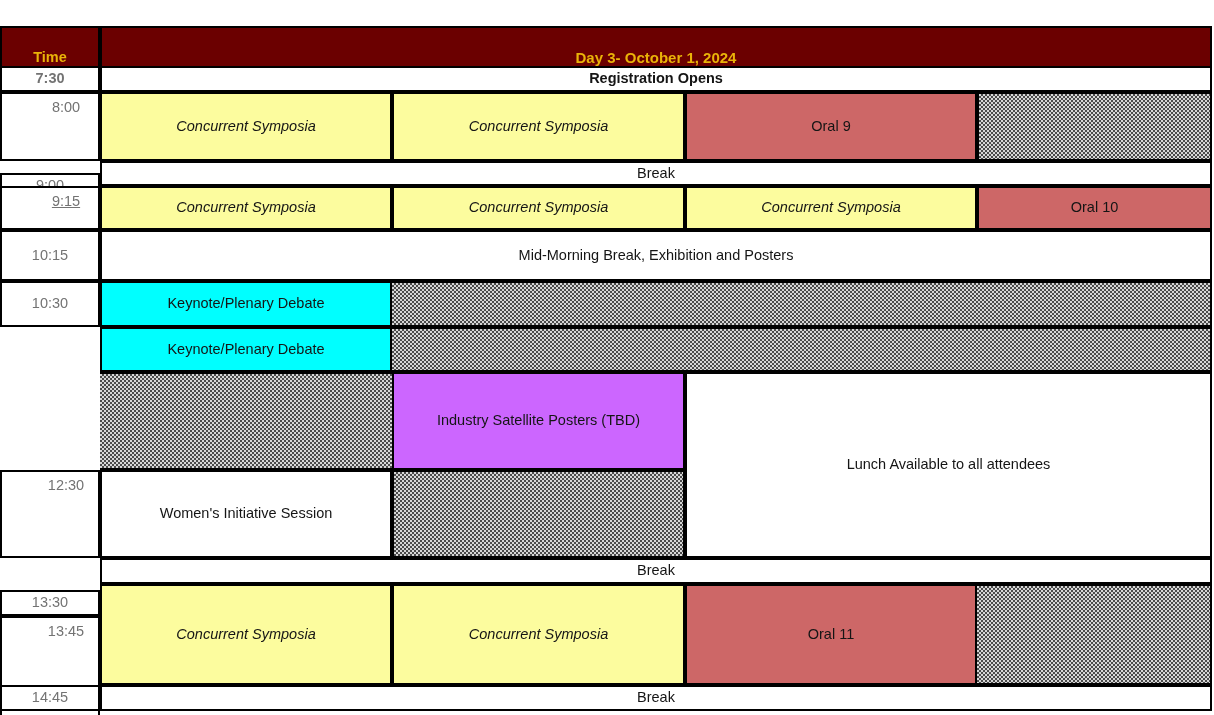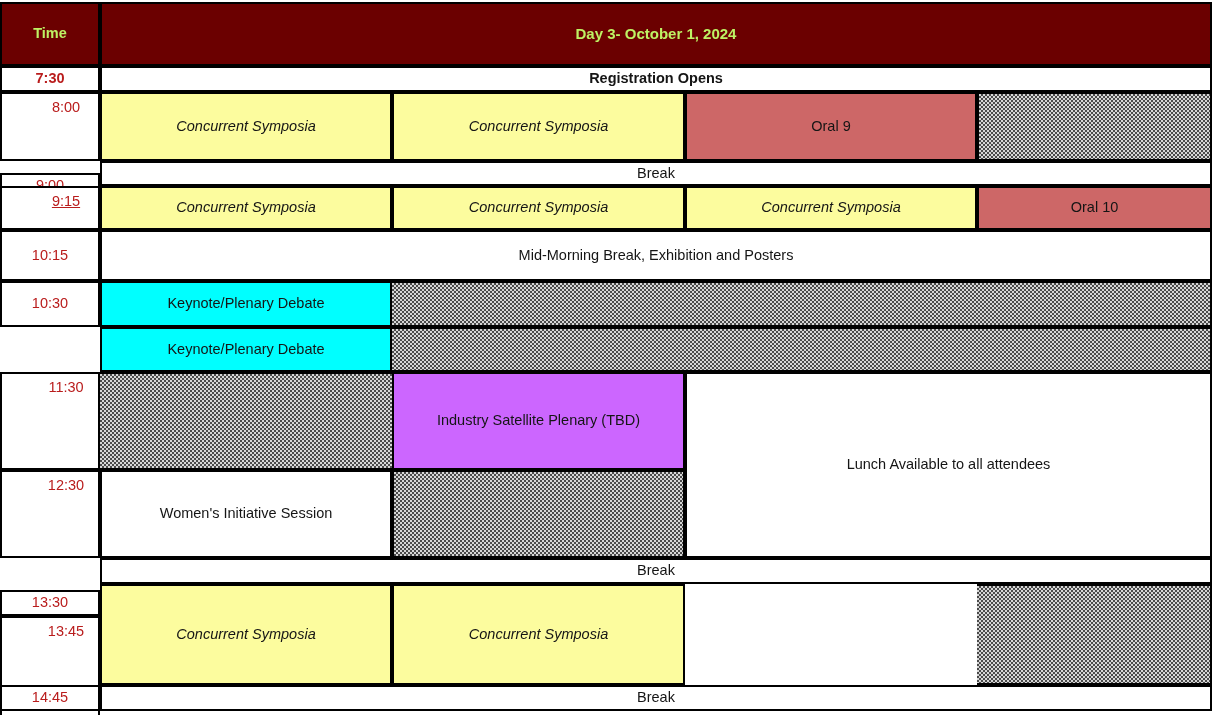--- a/index.html
+++ b/index.html
@@ -33,23 +33,24 @@
   
   .bd{border:2px solid #000000;}
   .bd-t{border-top:2px solid #000000;}
   .bd-b{border-bottom:2px solid #000000;}
   .bd-l{border-left:2px solid #000000;}
   .bd-r{border-right:2px solid #000000;}
 
   
   .hdr{
     background:#6B0000;
-    color:#bef264;
+    color:#eab308;
     font-weight:bold;
     font-size:15px;
+    margin-top:24px;
   }
   .hdr-time{font-size:14.5px;}
 
   
   .fill-yellow{background:#FCFC9E;}
   .fill-red{background:#CD6767;}
   .fill-cyan{background:#00FFFF;}
   .fill-purple{background:#CC66FF;}
   .fill-white{background:#ffffff;}
 
@@ -63,21 +64,21 @@
     background-position:0 0, 2px 2px;
   }
 
   
   .t-italic{font-style:italic;}
   .t-bold{font-weight:bold;}
   .t-top{align-items:flex-start;padding-top:5px;padding-left:36px;}
 
   .time-lbl{
     font-size:14.5px;
-    color:#b91c1c;
+    color:#737373;
     background:#ffffff;
   }
 </style>
 </head>
 <body>
 
 <div id="sched">
 
   <div class="cell bd hdr hdr-time" style="left:0px;top:2px;width:100px;height:64px;">Time</div>
 
@@ -104,34 +105,34 @@
   <div class="cell bd time-lbl" style="left:0px;top:230px;width:100px;height:51px;">10:15</div>
   <div class="cell bd fill-white" style="left:100px;top:230px;width:1112px;height:51px;">Mid-Morning Break, Exhibition and Posters</div>
 
   <div class="cell bd time-lbl" style="left:0px;top:281px;width:100px;height:46px;">10:30</div>
   <div class="cell bd fill-cyan" style="left:100px;top:281px;width:292px;height:46px;">Keynote/Plenary Debate</div>
   <div class="cell bd-t bd-b bd-r fill-hatch" style="left:392px;top:281px;width:820px;height:46px;"></div>
 
   <div class="cell bd fill-cyan" style="left:100px;top:327px;width:292px;height:45px;">Keynote/Plenary Debate</div>
   <div class="cell bd-t bd-b bd-r fill-hatch" style="left:392px;top:327px;width:820px;height:45px;"></div>
 
-  <div class="cell bd time-lbl t-top" style="left:0px;top:372px;width:100px;height:98px;">11:30</div>
   <div class="cell bd-t bd-b fill-hatch" style="left:100px;top:372px;width:292px;height:98px;"></div>
-  <div class="cell bd fill-purple" style="left:392px;top:372px;width:293px;height:98px;">Industry Satellite Plenary (TBD)</div>
+  <div class="cell bd fill-purple" style="left:392px;top:372px;width:293px;height:98px;">Industry Satellite Posters (TBD)</div>
 
   <div class="cell bd fill-white" style="left:685px;top:372px;width:527px;height:186px;text-align:right;">Lunch Available to all attendees</div>
 
   <div class="cell bd time-lbl t-top" style="left:0px;top:470px;width:100px;height:88px;">12:30</div>
   <div class="cell bd fill-white" style="left:100px;top:470px;width:292px;height:88px;">Women's Initiative Session</div>
   <div class="cell bd-t bd-b bd-l bd-r fill-hatch" style="left:392px;top:470px;width:293px;height:88px;"></div>
 
   <div class="cell bd time-lbl" style="left:0px;top:558px;width:100px;height:26px;margin-top:32px;">13:30</div>
   <div class="cell bd fill-white" style="left:100px;top:558px;width:1112px;height:26px;">Break</div>
 
   <div class="cell bd time-lbl t-top" style="left:0px;top:584px;width:100px;height:101px;margin-top:32px;">13:45</div>
   <div class="cell bd fill-yellow t-italic" style="left:100px;top:584px;width:292px;height:101px;">Concurrent Symposia</div>
   <div class="cell bd fill-yellow t-italic" style="left:392px;top:584px;width:293px;height:101px;">Concurrent Symposia</div>
+  <div class="cell bd fill-red" style="left:685px;top:584px;width:292px;height:101px;">Oral 11</div>
   <div class="cell bd-t bd-b bd-r fill-hatch" style="left:977px;top:584px;width:235px;height:101px;"></div>
 
   <div class="cell bd time-lbl" style="left:0px;top:685px;width:100px;height:26px;">14:45</div>
   <div class="cell bd fill-white" style="left:100px;top:685px;width:1112px;height:26px;">Break</div>
 
 </div>
 
 </body></html>

